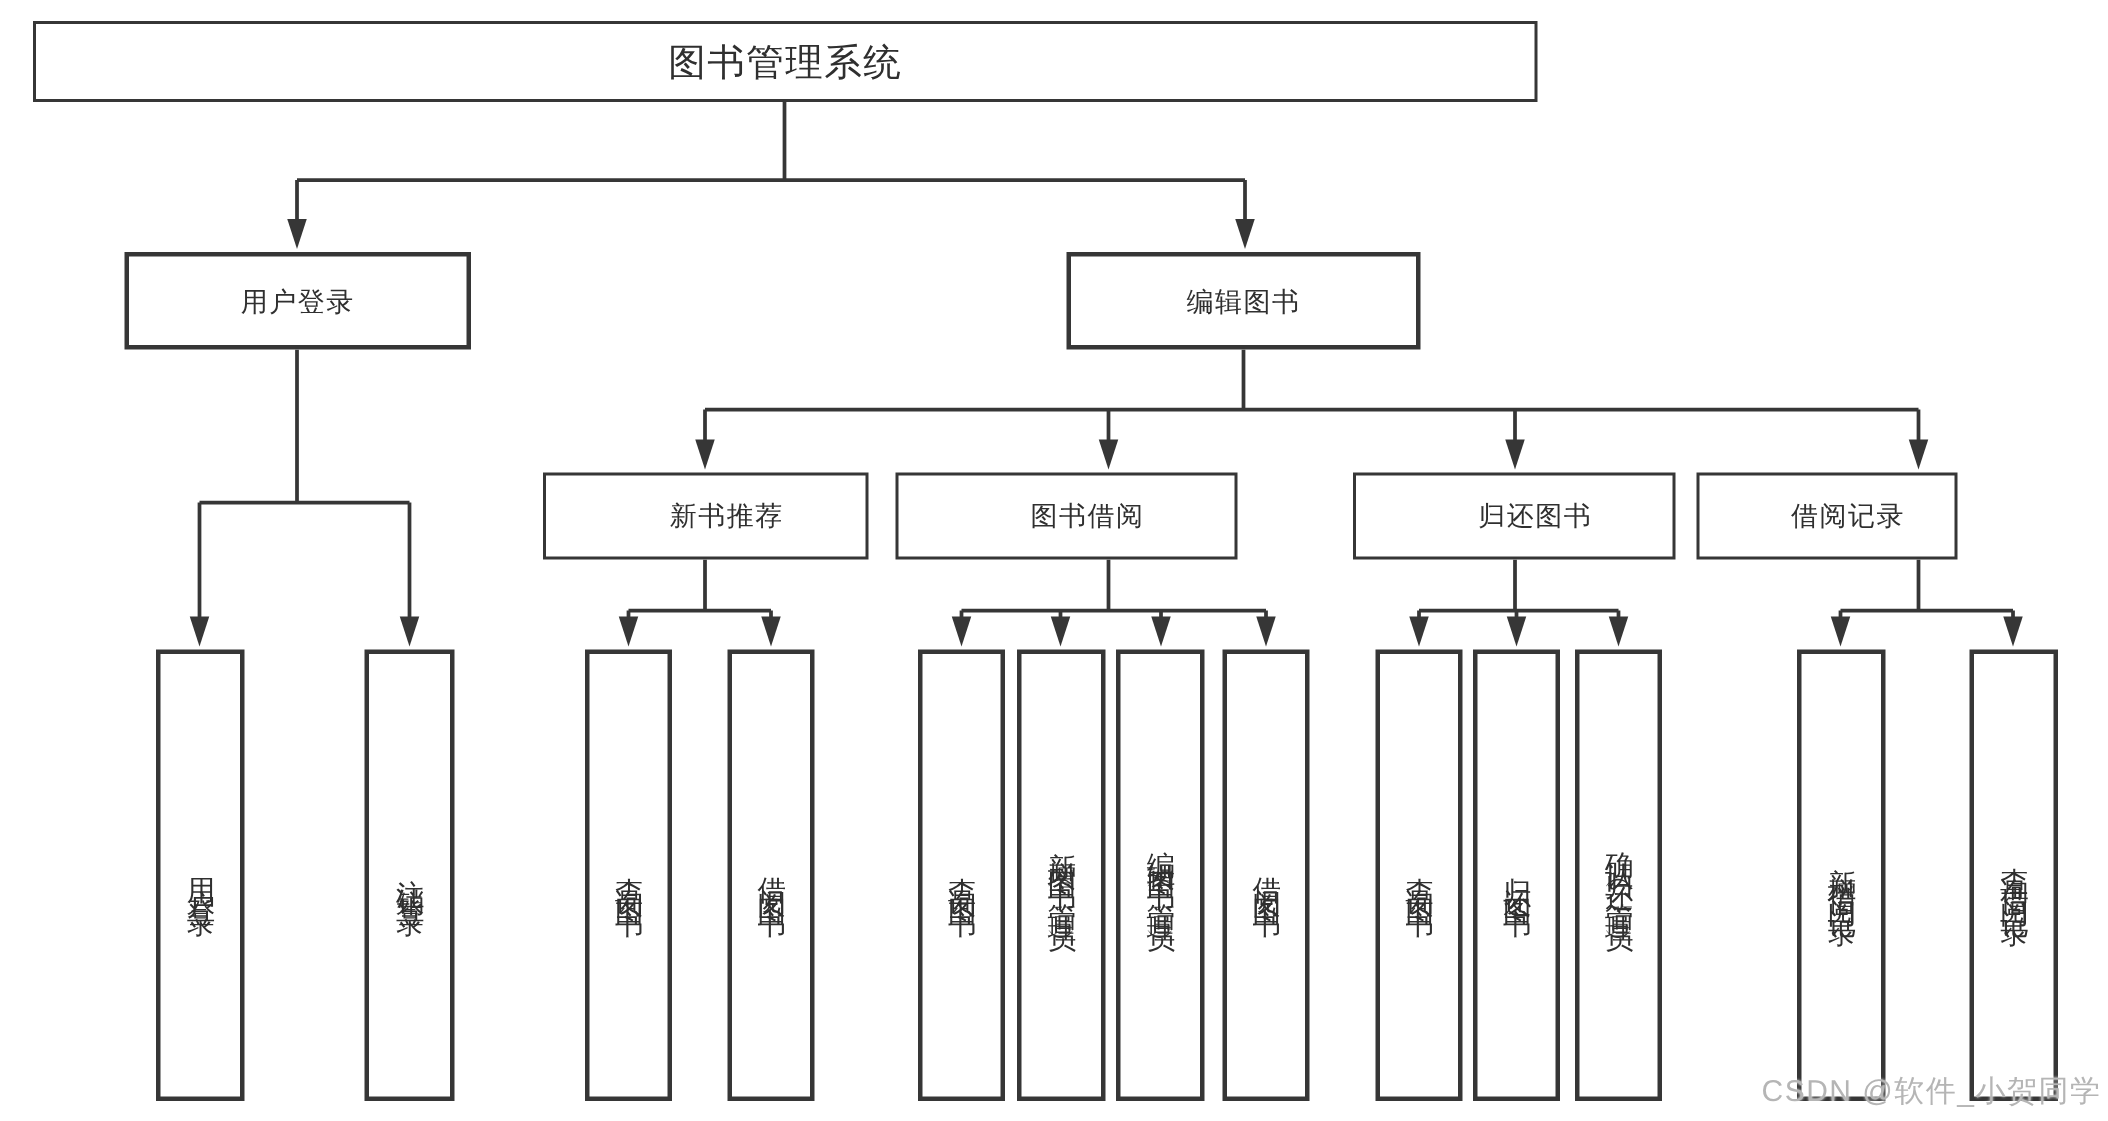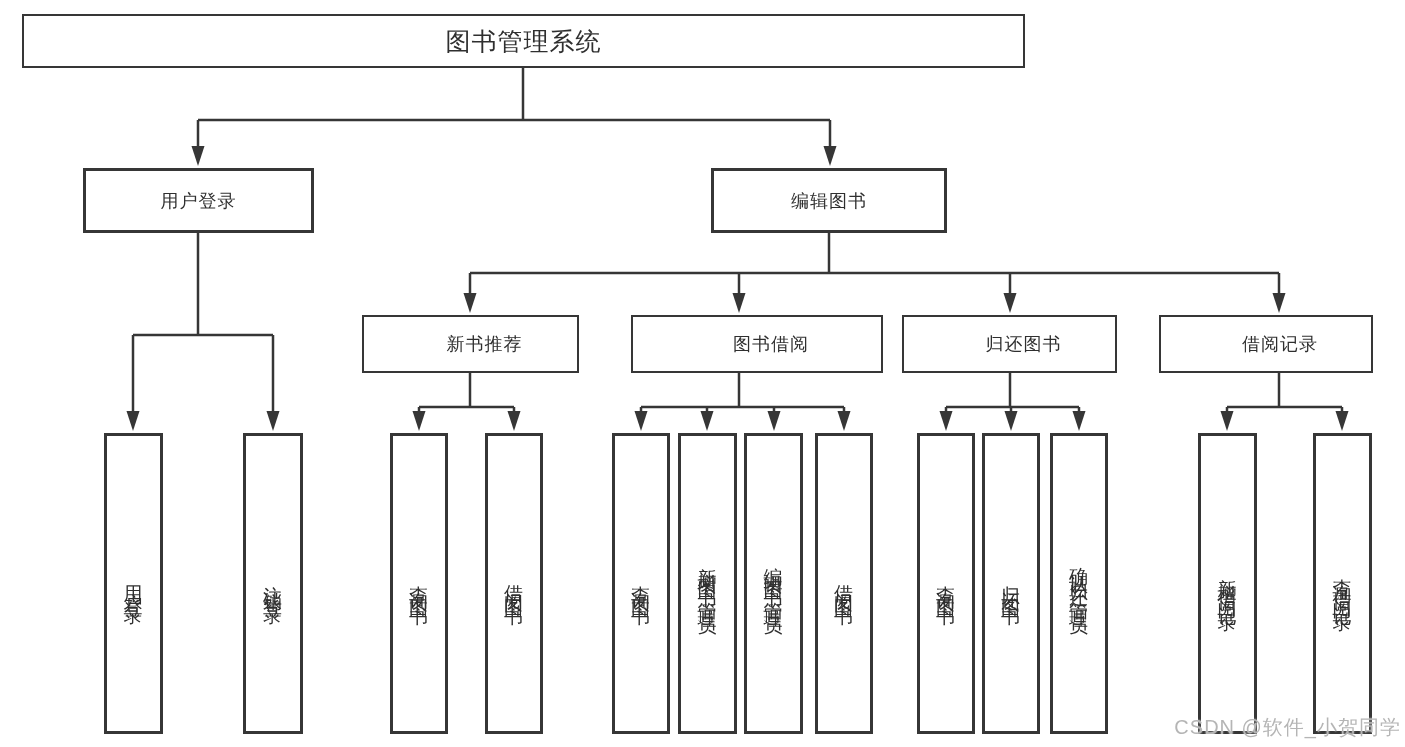--- a/index.html
+++ b/index.html
@@ -115,23 +115,23 @@
       <polygon points="1335.5,411 1348.5,411 1342,431"></polygon>
     </g>
   </svg>
 
   <div class="node root" style="left:22px;top:14px;width:1003px;height:54px;">图书管理系统</div>
 
   <div class="node" style="left:83px;top:168px;width:231px;height:65px;">用户登录</div>
   <div class="node" style="left:711px;top:168px;width:236px;height:65px;">编辑图书</div>
 
   <div class="node l3" style="left:362px;top:315px;width:217px;height:58px;">新书推荐</div>
-  <div class="node l3" style="left:631px;top:315px;width:252px;height:58px;">图书借阅</div>
+  <div class="node l3" style="left:597px;top:315px;width:228px;height:58px;">图书借阅</div>
   <div class="node l3" style="left:902px;top:315px;width:215px;height:58px;">归还图书</div>
-  <div class="node l3" style="left:1159px;top:315px;width:214px;height:58px;font-family:Liberation Serif, serif;">借阅记录</div>
+  <div class="node l3" style="left:1131px;top:315px;width:174px;height:58px;font-family:Liberation Serif, serif;">借阅记录</div>
 
   <div class="node leaf" style="left:104px;top:433px;width:59px;height:301px;">
     <span class="vtext">用户登录</span>
   </div>
   <div class="node leaf" style="left:243px;top:433px;width:60px;height:301px;">
     <span class="vtext">注销登录</span>
   </div>
 
   <div class="node leaf" style="left:390px;top:433px;width:58px;height:301px;">
     <span class="vtext">查询图书</span>

